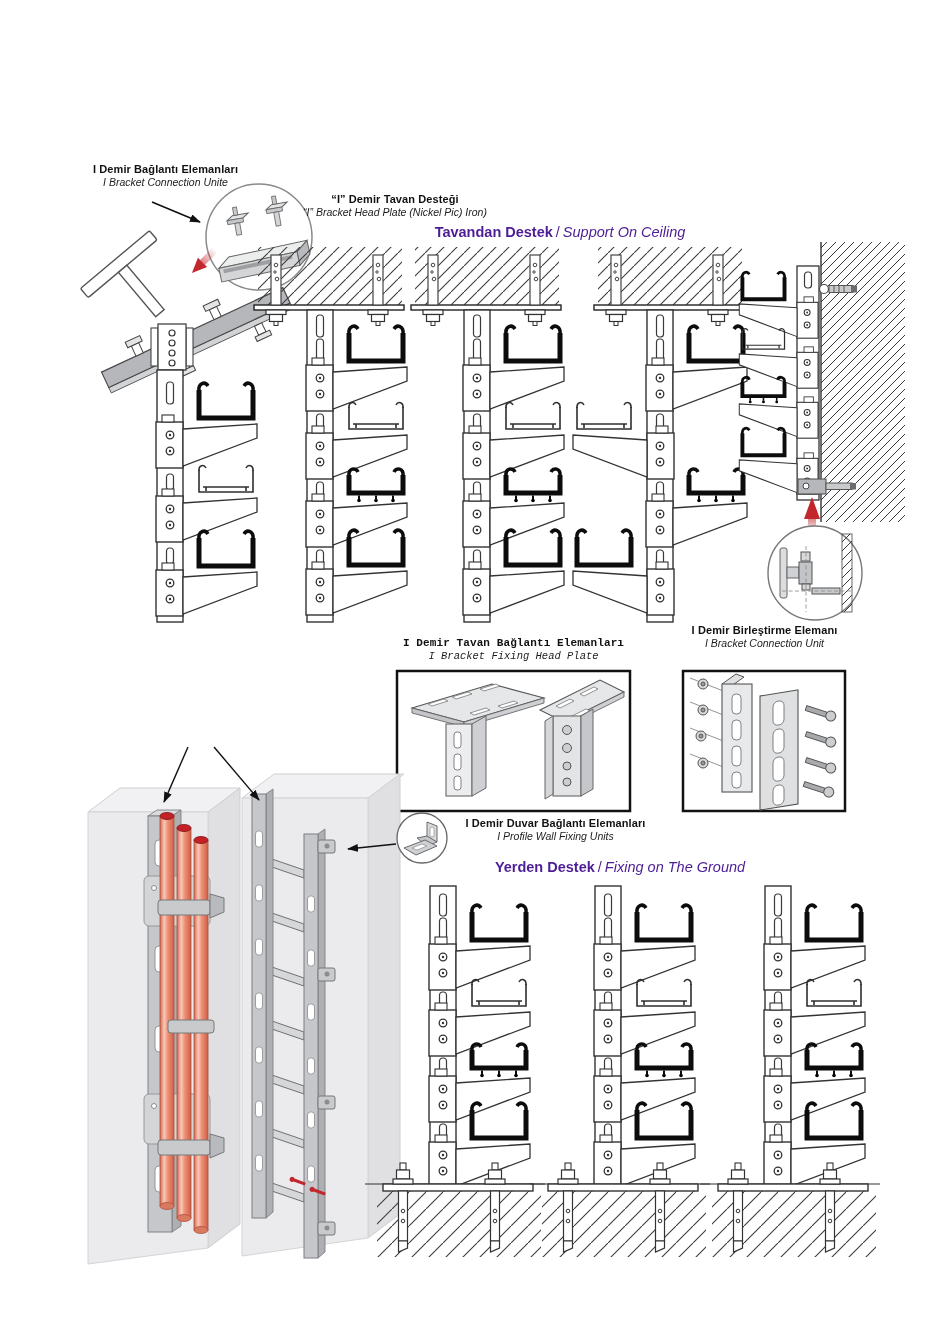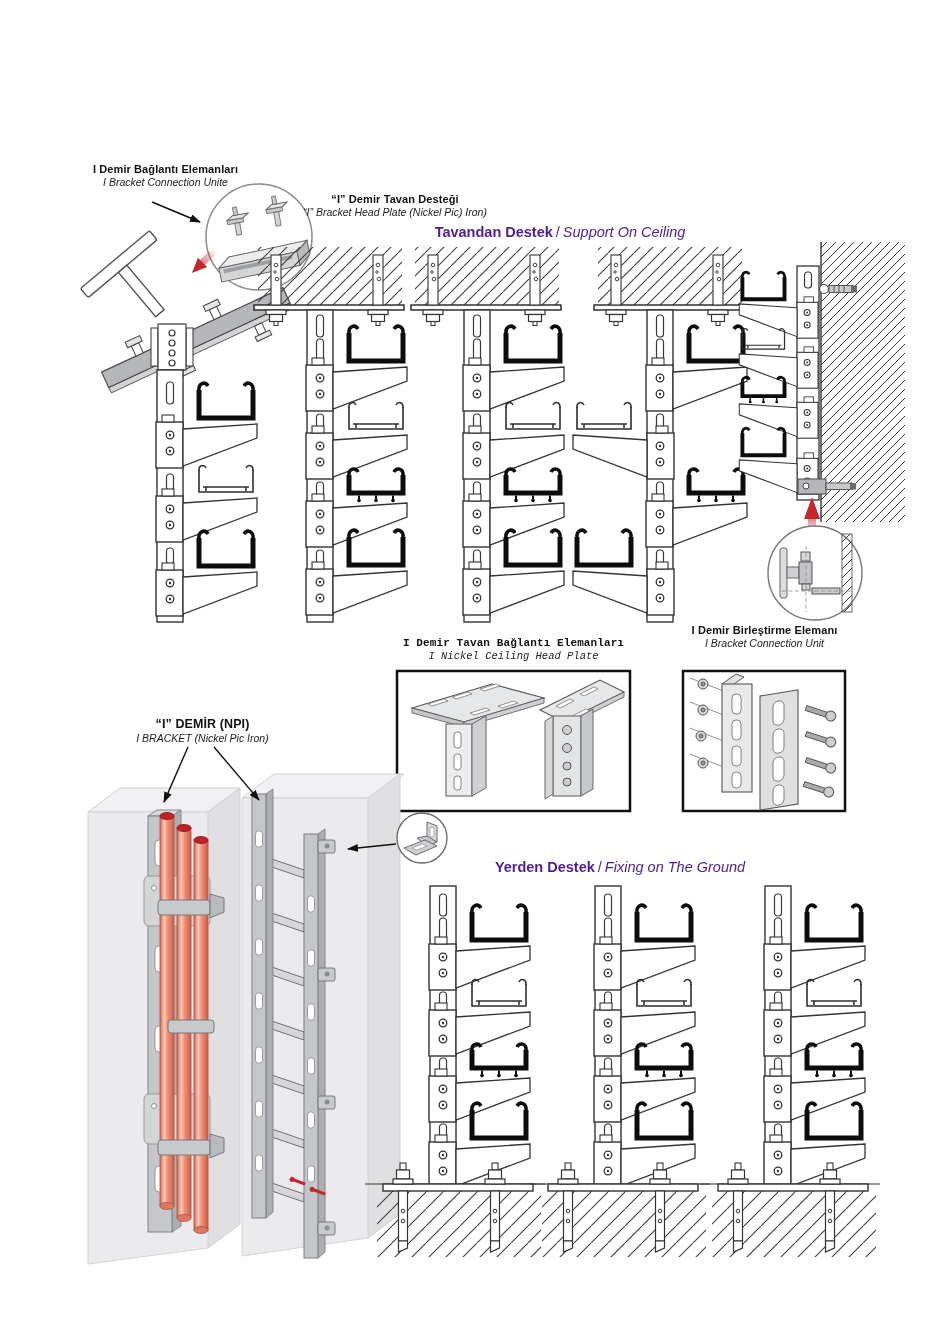--- a/index.html
+++ b/index.html
@@ -580,31 +580,31 @@
   <div class="b">“I” Demir Tavan Desteği</div>
   <div class="i">“I” Bracket Head Plate (Nickel Pic) Iron)</div>
 </div>
 
 <div class="sect" style="left:400px;top:208px;width:320px;">
   <span class="tb">Tavandan Destek</span><span class="sep">/</span><span class="ti">Support On Ceiling</span>
 </div>
 
 <div class="lbl" style="left:397px;top:621px;width:233px;font-family:Liberation Mono, monospace;">
   <div class="b">I Demir Tavan Bağlantı Elemanları</div>
-  <div class="i">I Nickel Ceiling Head Plate</div>
+  <div class="i">I Bracket Fixing Head Plate</div>
 </div>
 
 <div class="lbl" style="left:668px;top:608px;width:193px;">
   <div class="b">I Demir Birleştirme Elemanı</div>
   <div class="i">I Bracket Connection Unit</div>
 </div>
 
-<div class="lbl big" style="left:90px;top:701px;width:225px;">
-  <div class="b">“I” DEMİR (NPI)</div>
-  <div class="i">I BRACKET (Nickel Pic Iron)</div>
-</div>
-
+
+<div class="lbl" style="left:448px;top:801px;width:215px;">
+  <div class="b">I Demir Duvar Bağlantı Elemanları</div>
+  <div class="i">I Profile Wall Fixing Units</div>
+</div>
 
 <div class="sect" style="left:460px;top:843px;width:320px;">
   <span class="tb">Yerden Destek</span><span class="sep">/</span><span class="ti">Fixing on The Ground</span>
 </div>
 
 </div>
 
 </body></html>

